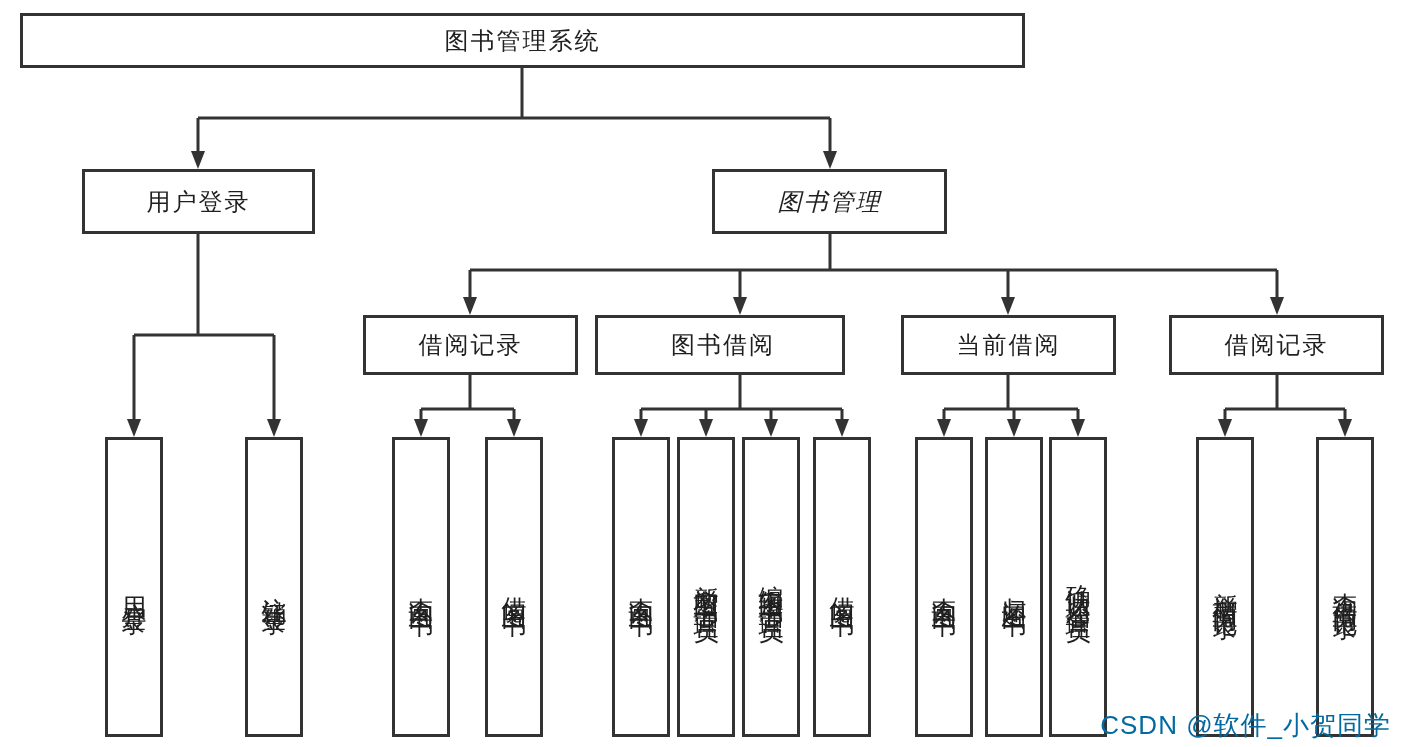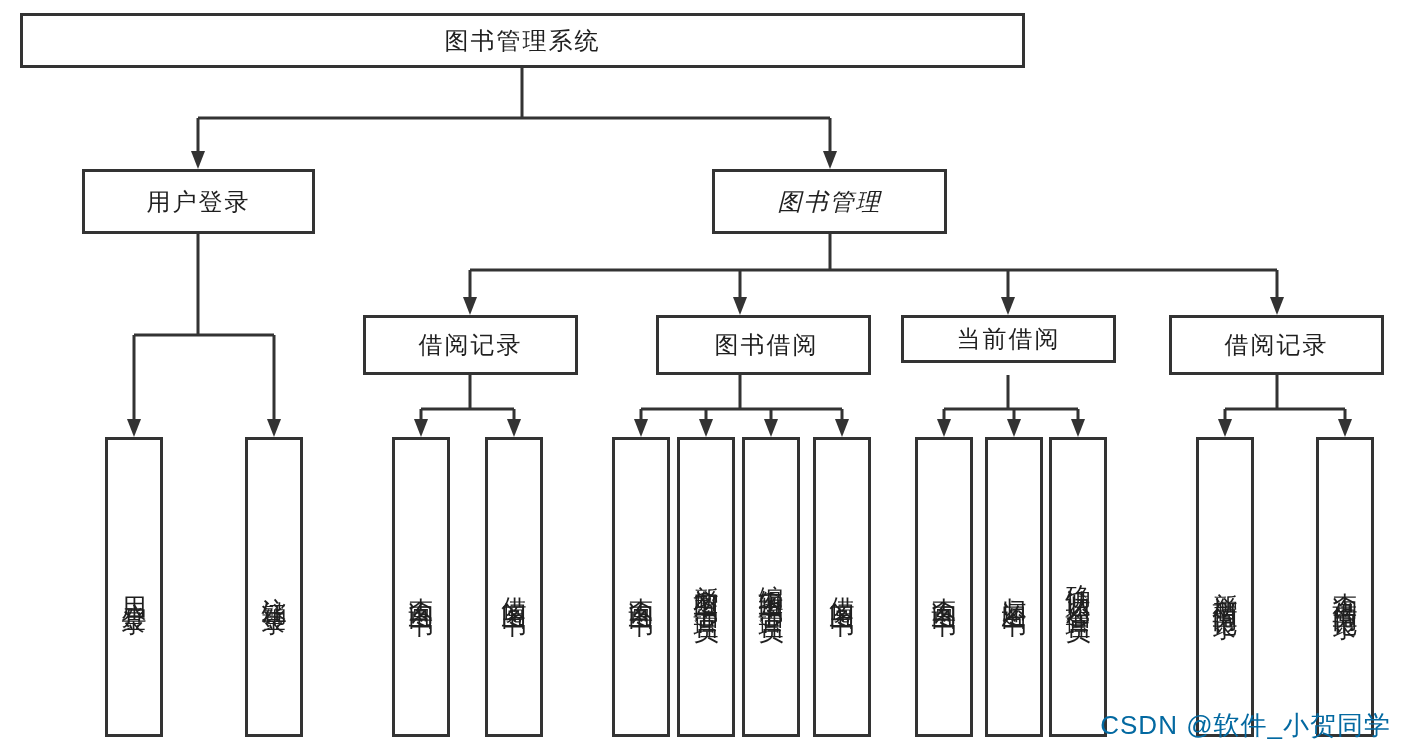--- a/index.html
+++ b/index.html
@@ -111,24 +111,24 @@
   <div class="node h-node" style="left:82px; top:169px; width:233px; height:65px;">
     <span>用户登录</span>
   </div>
   <div class="node h-node" style="left:712px; top:169px; width:235px; height:65px;font-style:italic;">
     <span>图书管理</span>
   </div>
 
   <div class="node h-node" style="left:363px; top:315px; width:215px; height:60px;">
     <span>借阅记录</span>
   </div>
-  <div class="node h-node" style="left:656px; top:315px; width:215px; height:60px;padding-left:6px;">
+  <div class="node h-node" style="left:595px; top:315px; width:250px; height:60px;padding-left:6px;">
     <span>图书借阅</span>
   </div>
-  <div class="node h-node" style="left:901px; top:315px; width:215px; height:48px;text-align:right;">
+  <div class="node h-node" style="left:901px; top:315px; width:215px; height:60px;text-align:right;">
     <span>当前借阅</span>
   </div>
   <div class="node h-node" style="left:1169px; top:315px; width:215px; height:60px;text-align:center;">
     <span>借阅记录</span>
   </div>
 
   <div class="node v-node" style="left:105px;">
     <span class="vtext">用户登录</span>
   </div>
   <div class="node v-node" style="left:245px;">

